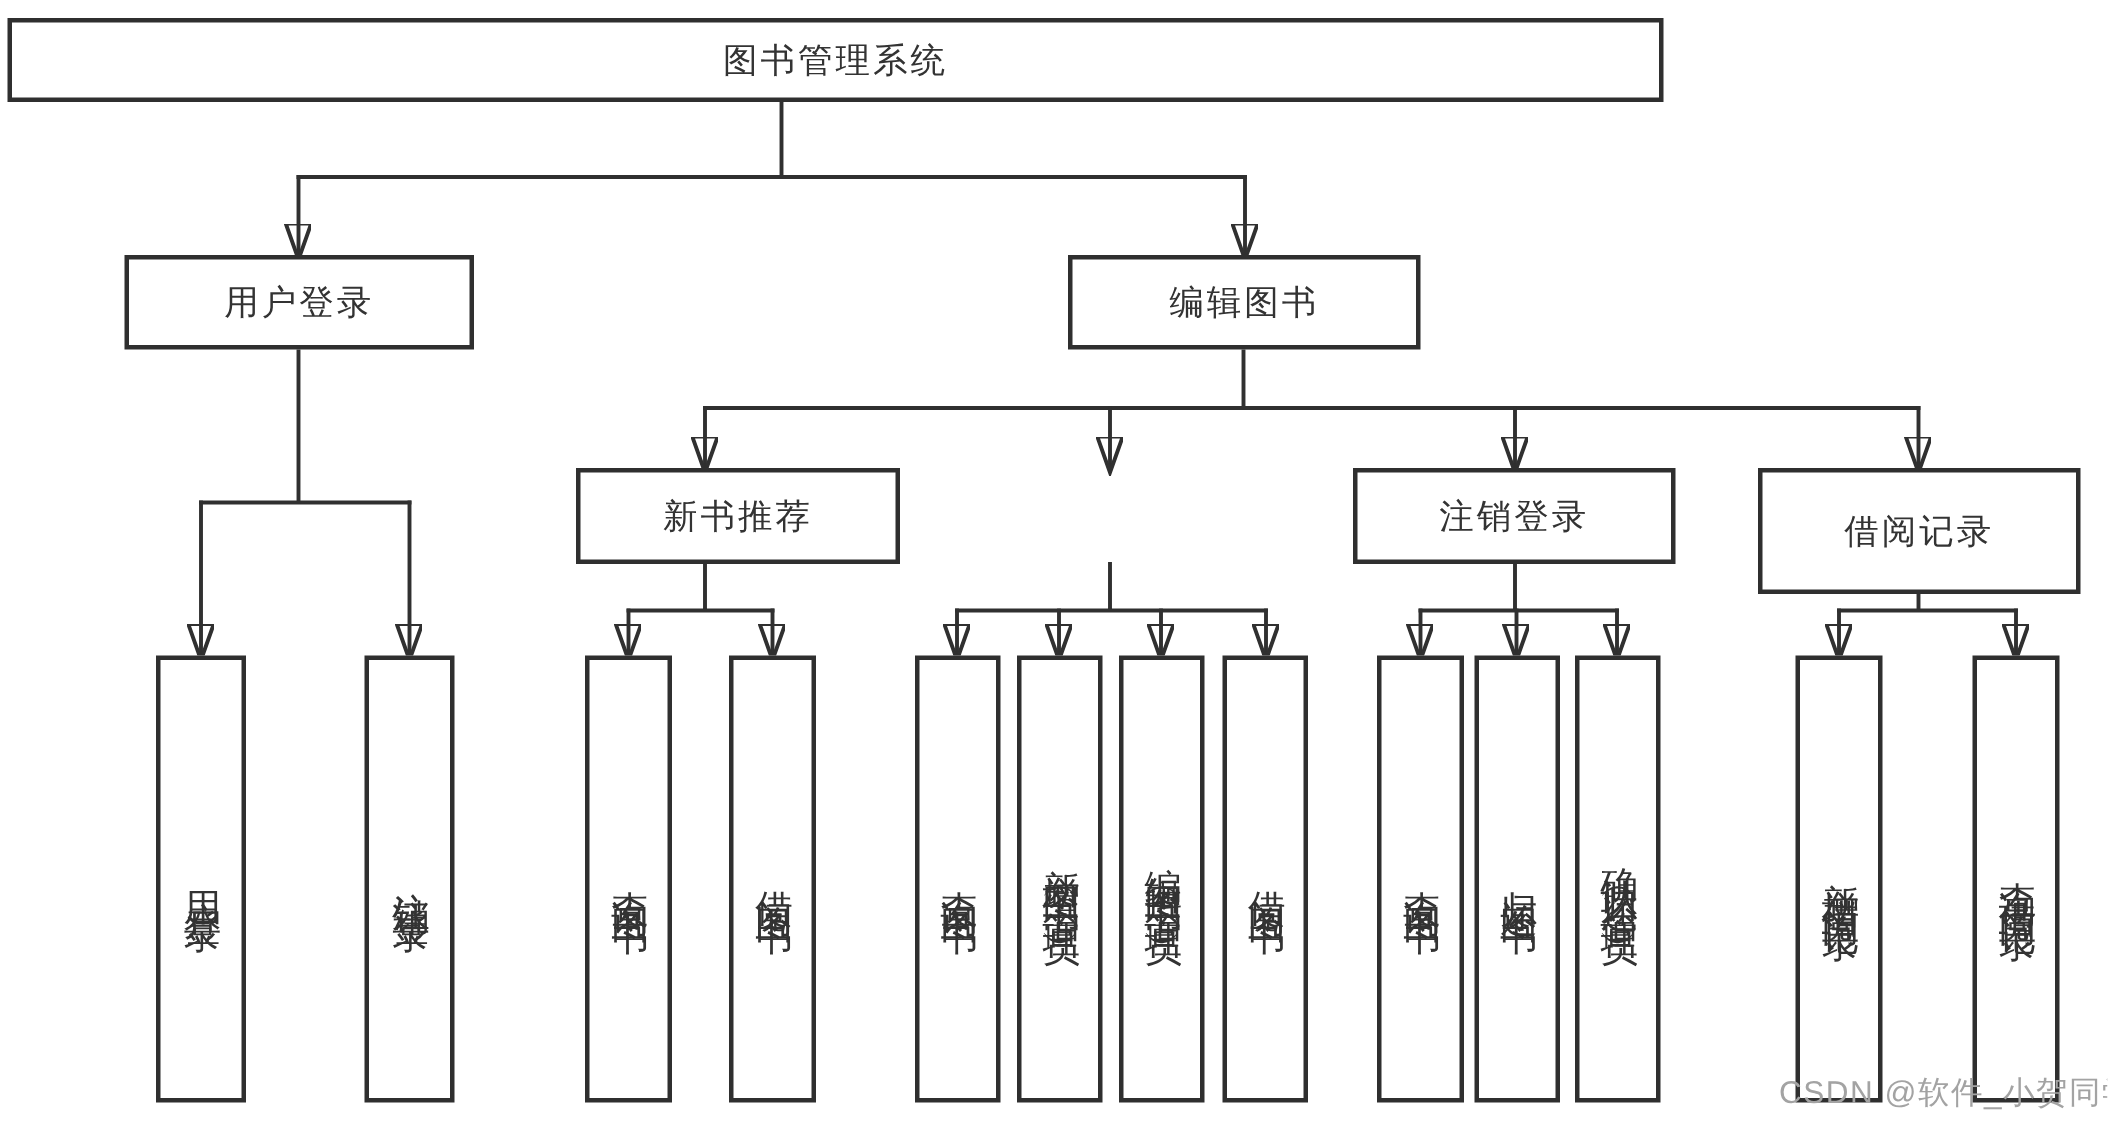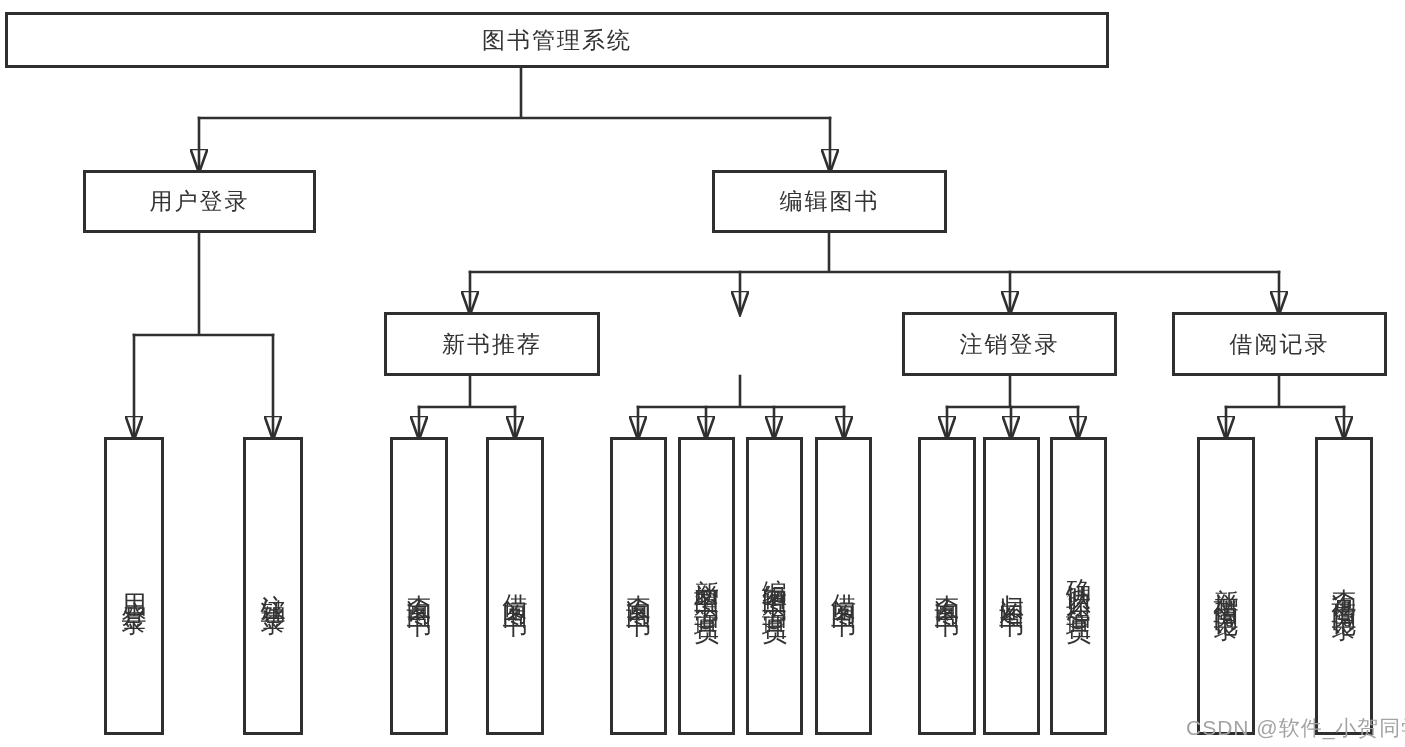--- a/index.html
+++ b/index.html
@@ -98,21 +98,21 @@
     </g>
   </svg>
 
   <div class="node h" style="left:5px;top:12px;width:1104px;height:56px">图书管理系统</div>
 
   <div class="node h" style="left:83px;top:170px;width:233px;height:63px">用户登录</div>
   <div class="node h" style="left:712px;top:170px;width:235px;height:63px">编辑图书</div>
 
   <div class="node h" style="left:384px;top:312px;width:216px;height:64px">新书推荐</div>
   <div class="node h" style="left:902px;top:312px;width:215px;height:64px">注销登录</div>
-  <div class="node h" style="left:1172px;top:312px;width:215px;height:64px">借阅记录</div>
+  <div class="node h" style="left:1172px;top:312px;width:215px;height:84px">借阅记录</div>
 
   <div class="node v" style="left:104px;top:437px;width:60px;height:298px">
     <span class="vtext">用户登录</span>
   </div>
   <div class="node v" style="left:243px;top:437px;width:60px;height:298px">
     <span class="vtext">注销登录</span>
   </div>
 
   <div class="node v" style="left:390px;top:437px;width:58px;height:298px">
     <span class="vtext">查询图书</span>

